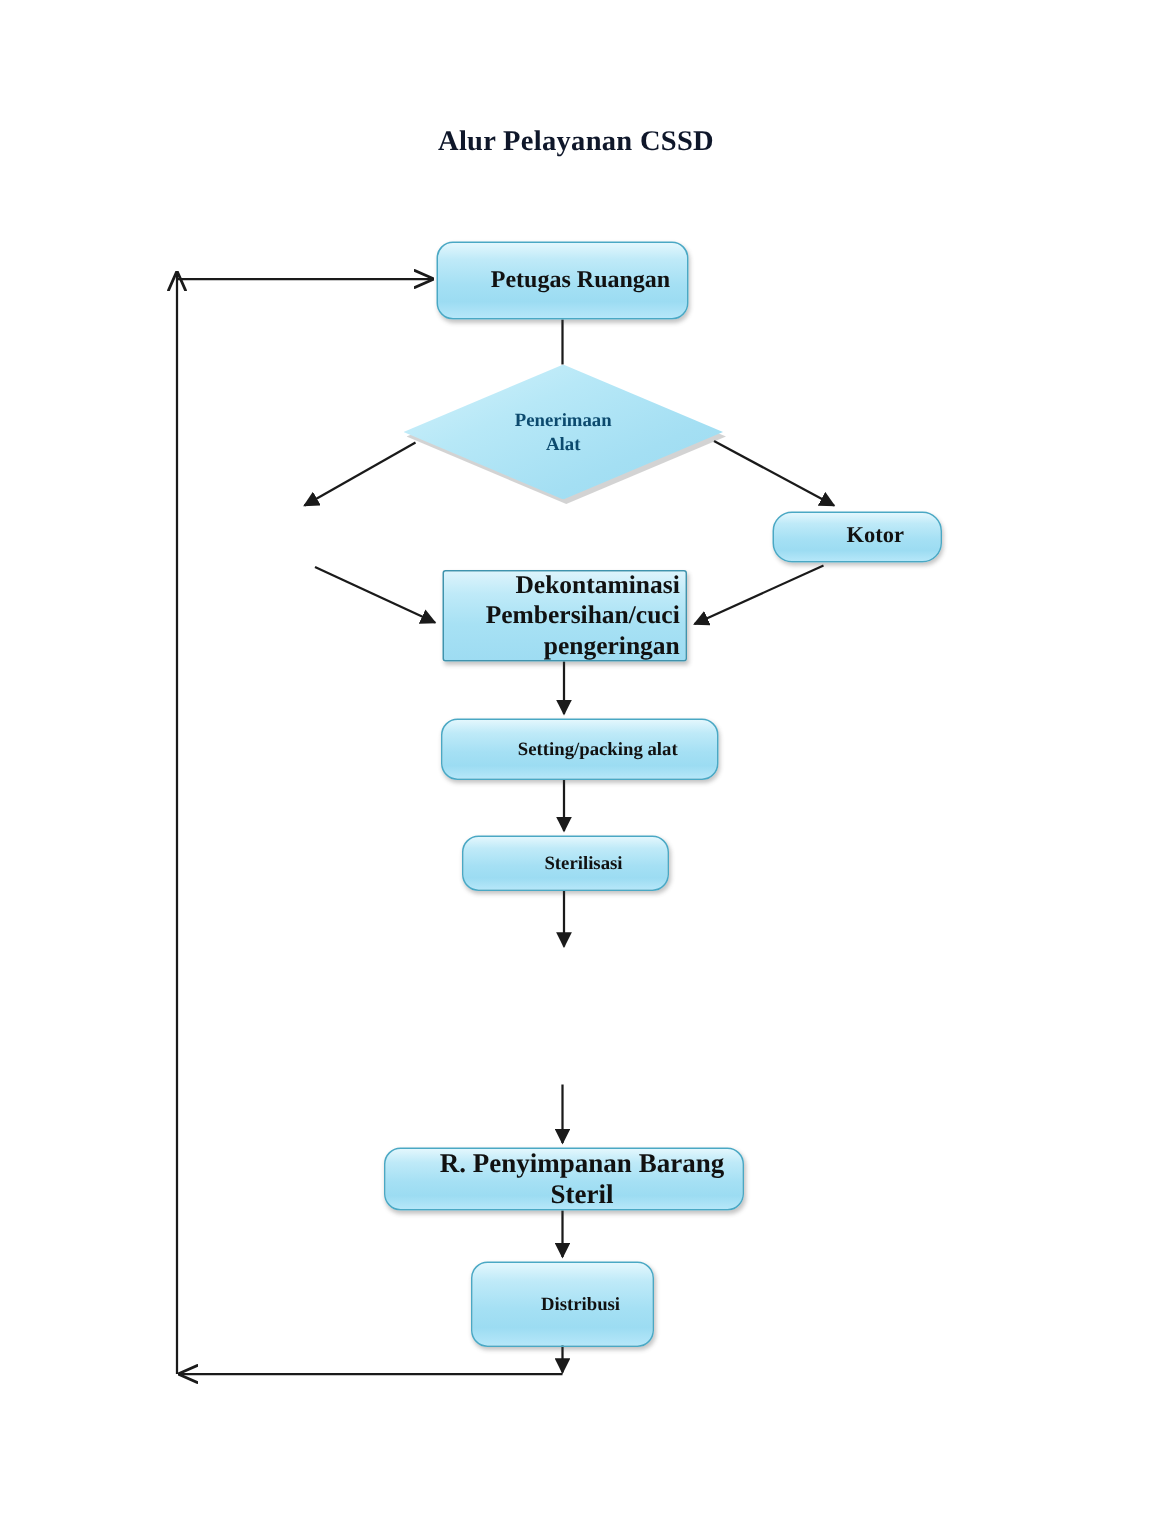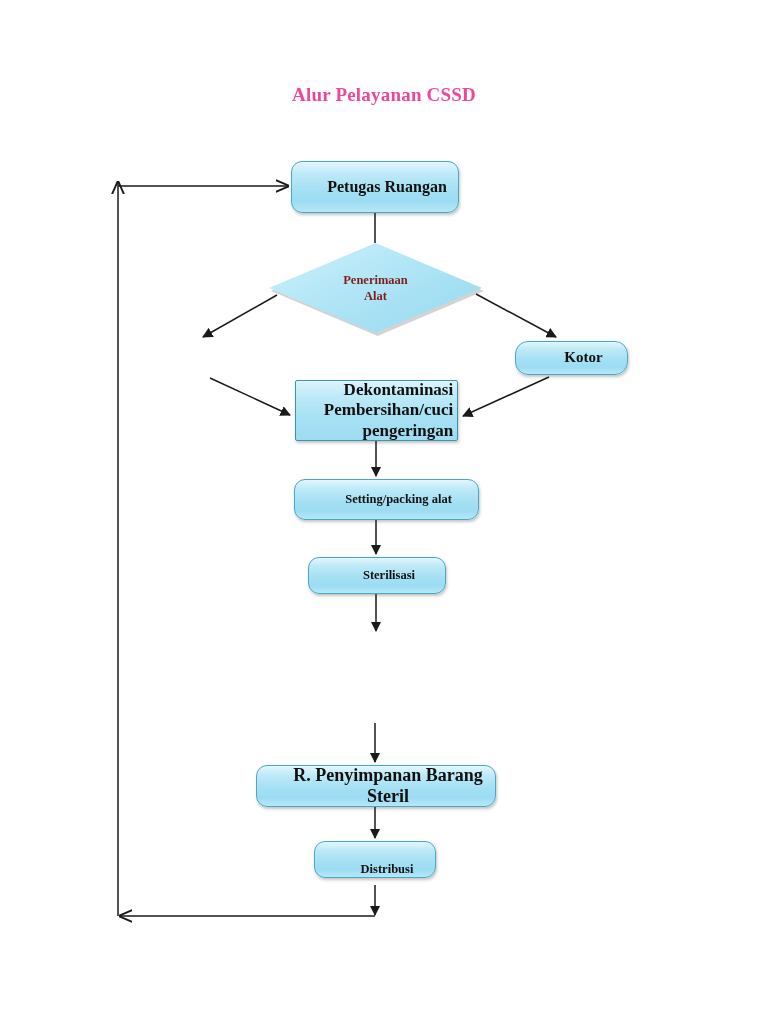--- a/index.html
+++ b/index.html
@@ -30,21 +30,21 @@
   }
 
   .page-title {
     position: absolute;
     left: 0;
     top: 84px;
     width: 768px;
     text-align: center;
     font-size: 19px;
     font-weight: bold;
-    color: #ec4899;
+    color: #0f172a;
     letter-spacing: 0.2px;
   }
 
   
   .node {
     position: absolute;
     box-sizing: border-box;
     display: flex;
     align-items: center;
     justify-content: center;
@@ -102,38 +102,38 @@
   }
   .diamond-label {
     position: absolute;
     left: 0; top: 0;
     width: 100%; height: 100%;
     display: flex;
     align-items: center;
     justify-content: center;
     text-align: center;
     font-weight: bold;
-    color: #7f1d1d;
+    color: #0c4a6e;
     line-height: 1.28;
     white-space: pre-line;
   }
 
   
   #node-petugas-ruangan { left: 291px; top: 161px; width: 168px; height: 52px; font-size: 16px; }
   #diamond-penerimaan   { left: 269px; top: 243px; width: 213px; height: 90px; }
   #lbl-penerimaan       { font-size: 12.5px; }
   #node-bersih          { left: 143px; top: 341px; width: 120px; height: 36px; font-size: 15px; }
   #node-kotor           { left: 515px; top: 341px; width: 113px; height: 34px; font-size: 15px; border-radius: 13px; }
   #node-dekontaminasi   { left: 295px; top: 380px; width: 163px; height: 61px; font-size: 17px; text-align: right; }
   #node-setting         { left: 294px; top: 479px; width: 185px; height: 41px; font-size: 12.5px; }
   #node-sterilisasi     { left: 308px; top: 557px; width: 138px; height: 37px; font-size: 12.5px; }
   #diamond-cek          { left: 266px; top: 633px; width: 215px; height: 90px; }
   #lbl-cek              { font-size: 12.5px; }
   #node-penyimpanan     { left: 256px; top: 765px; width: 240px; height: 42px; font-size: 18px; }
-  #node-distribusi      { left: 314px; top: 841px; width: 122px; height: 37px; font-size: 12.5px; align-items: flex-end; }
+  #node-distribusi      { left: 314px; top: 841px; width: 122px; height: 57px; font-size: 12.5px; }
 
   .node-multiline { white-space: pre-line; }
 </style>
 </head>
 <body>
 
 <div id="canvas">
 
   <div class="page-title">Alur Pelayanan CSSD</div>
 

